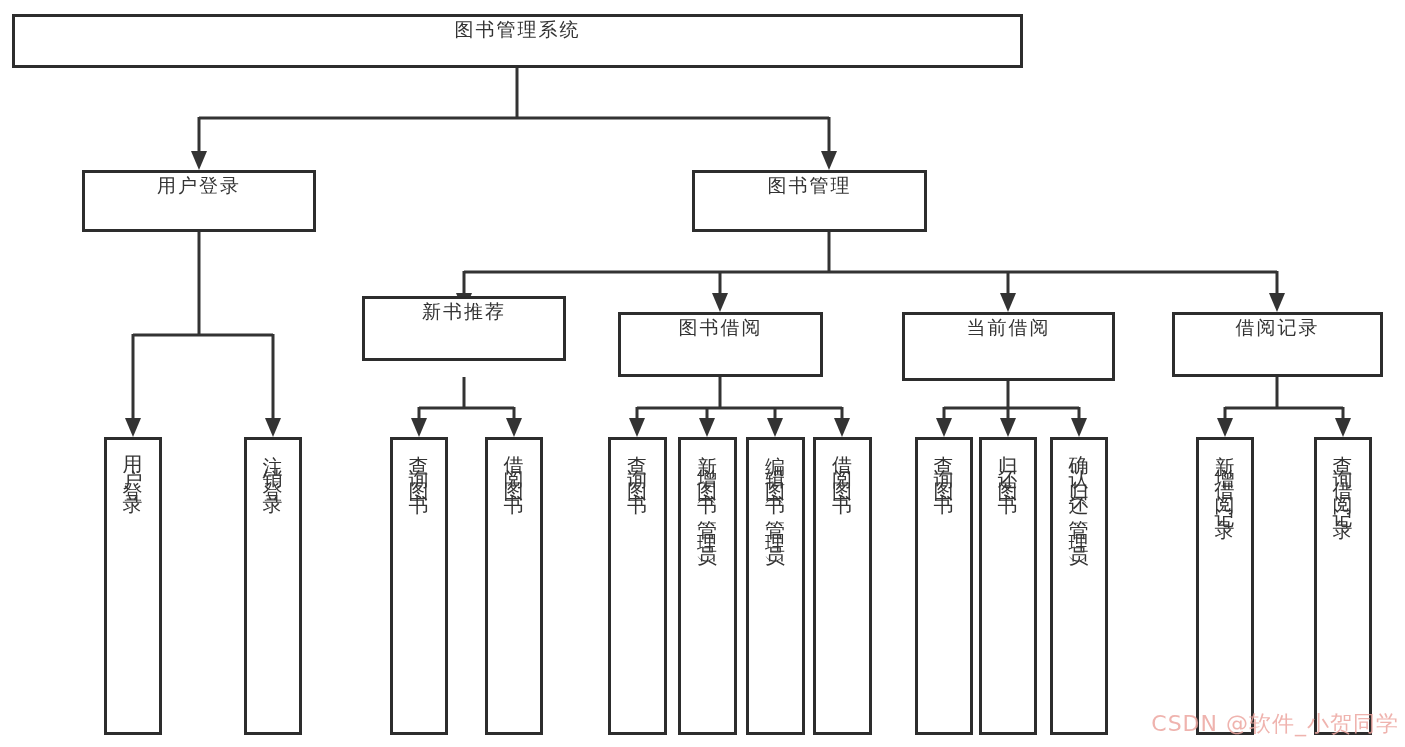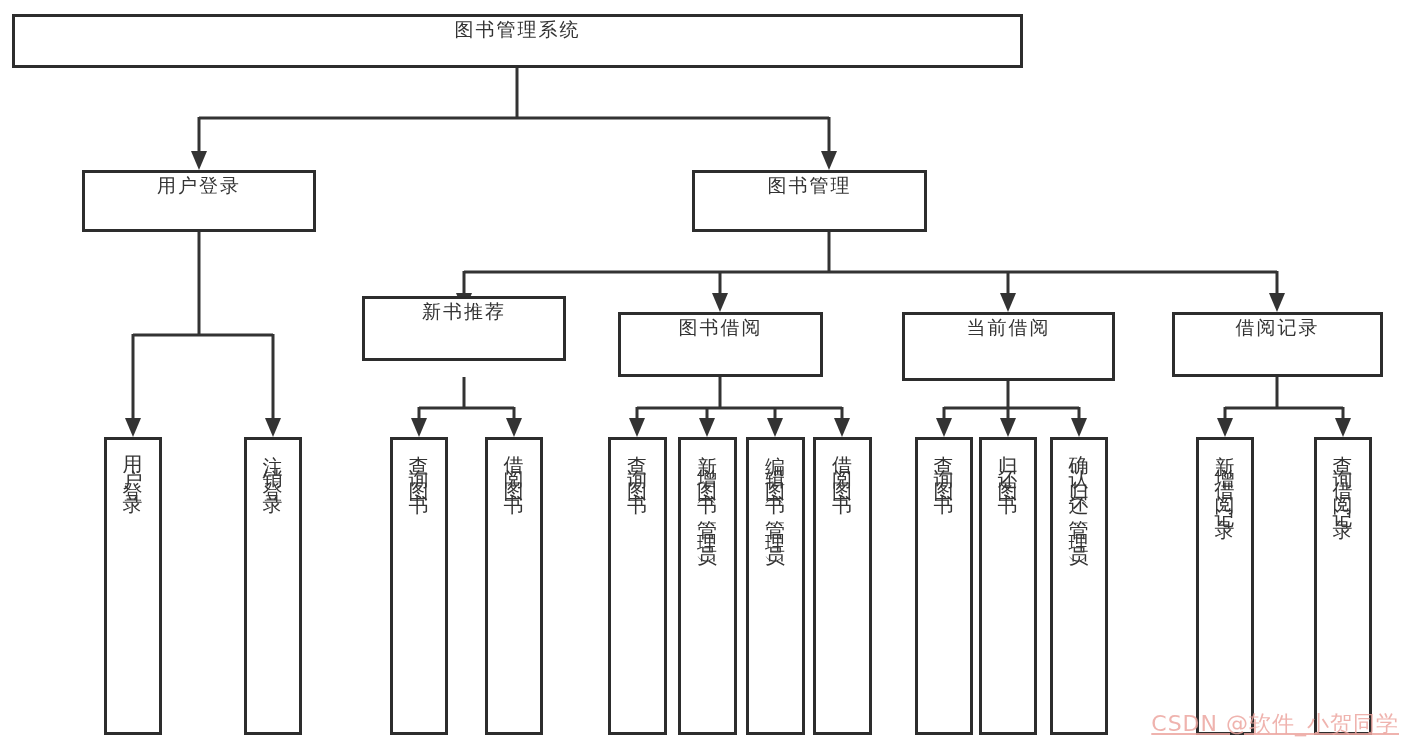--- a/index.html
+++ b/index.html
@@ -20,21 +20,21 @@
   }
   .node.root span{font-size:19px;letter-spacing:2px;}
   .node.v span{
     writing-mode:vertical-rl;text-orientation:mixed;
     font-size:20px;letter-spacing:13px;color:#333333;line-height:1;
   }
   .watermark{
     position:absolute;right:6px;bottom:8px;z-index:3;
     font-size:22px;letter-spacing:1px;
     color:rgba(236,166,160,0.85);
-    pointer-events:none;white-space:nowrap;text-decoration:underline;
+    pointer-events:none;white-space:nowrap;
   }
 </style>
 </head>
 <body>
 
 <div id="stage">
 
   <svg class="connectors" width="1405" height="747" viewBox="0 0 1405 747">
     <g stroke="#333333" stroke-width="3" fill="none">
 

